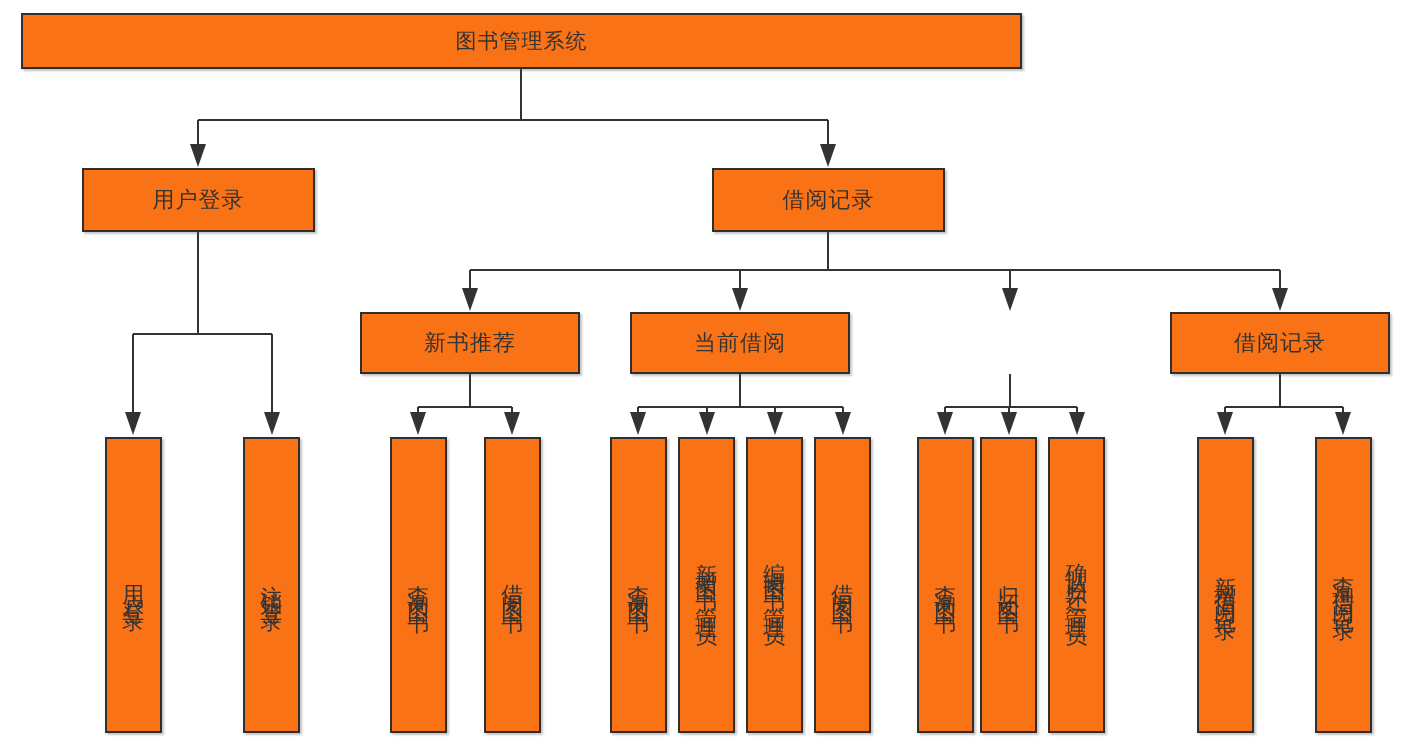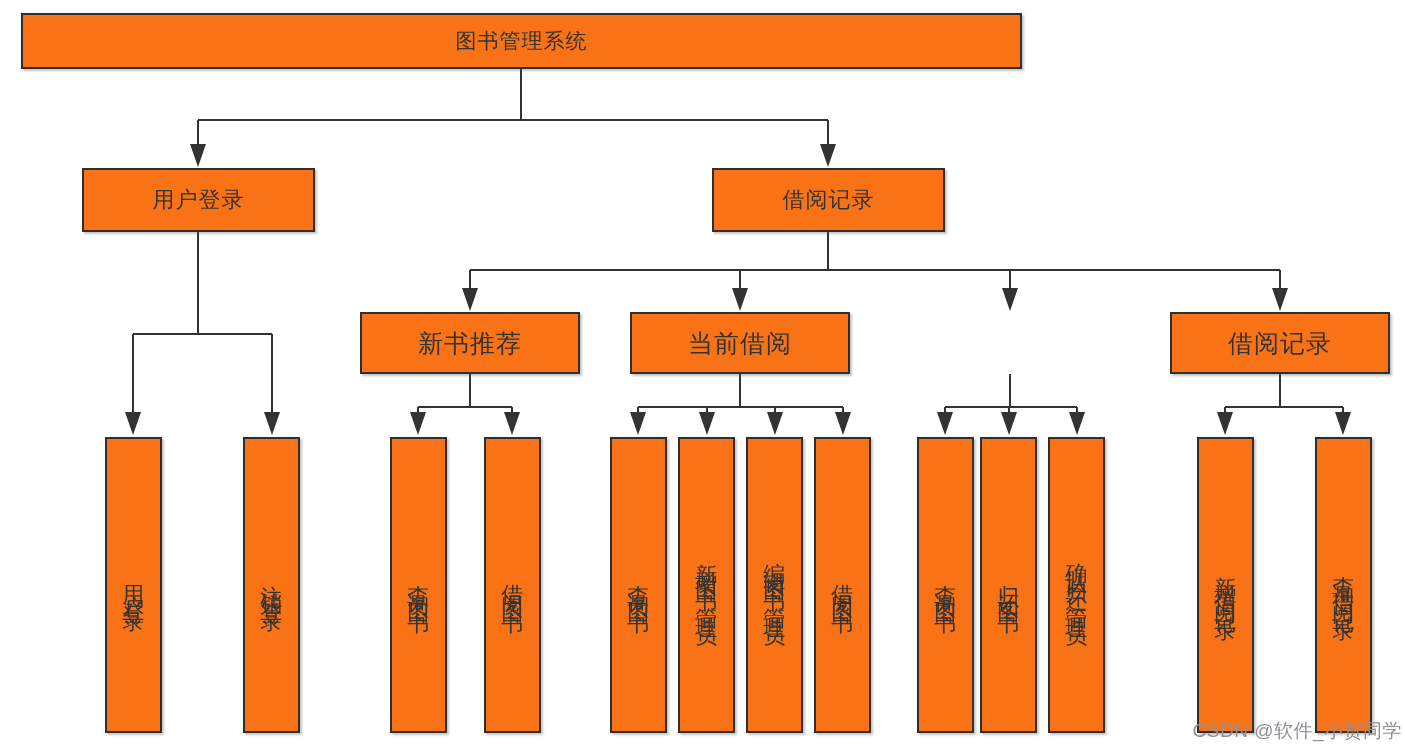--- a/index.html
+++ b/index.html
@@ -46,21 +46,21 @@
     top: 168px;
     width: 233px;
     height: 64px;
     font-size: 22px;
     letter-spacing: 1px;
   }
   .grp-box {
     top: 312px;
     width: 220px;
     height: 62px;
-    font-size: 25px;
+    font-size: 22px;
     letter-spacing: 1px;
   }
   .leaf-box {
     top: 437px;
     width: 57px;
     height: 296px;
   }
   .vtext {
     writing-mode: vertical-rl;
     text-orientation: mixed;
@@ -196,15 +196,14 @@
     <span class="vtext">确认归还（管理员）</span>
   </div>
 
   <div class="box leaf-box" style="left:1197px">
     <span class="vtext">新增借阅记录</span>
   </div>
   <div class="box leaf-box" style="left:1315px">
     <span class="vtext">查询借阅记录</span>
   </div>
 
-  <div class="watermark">CSDN @软件_小贺同学</div>
 
 </div>
 
 </body></html>

